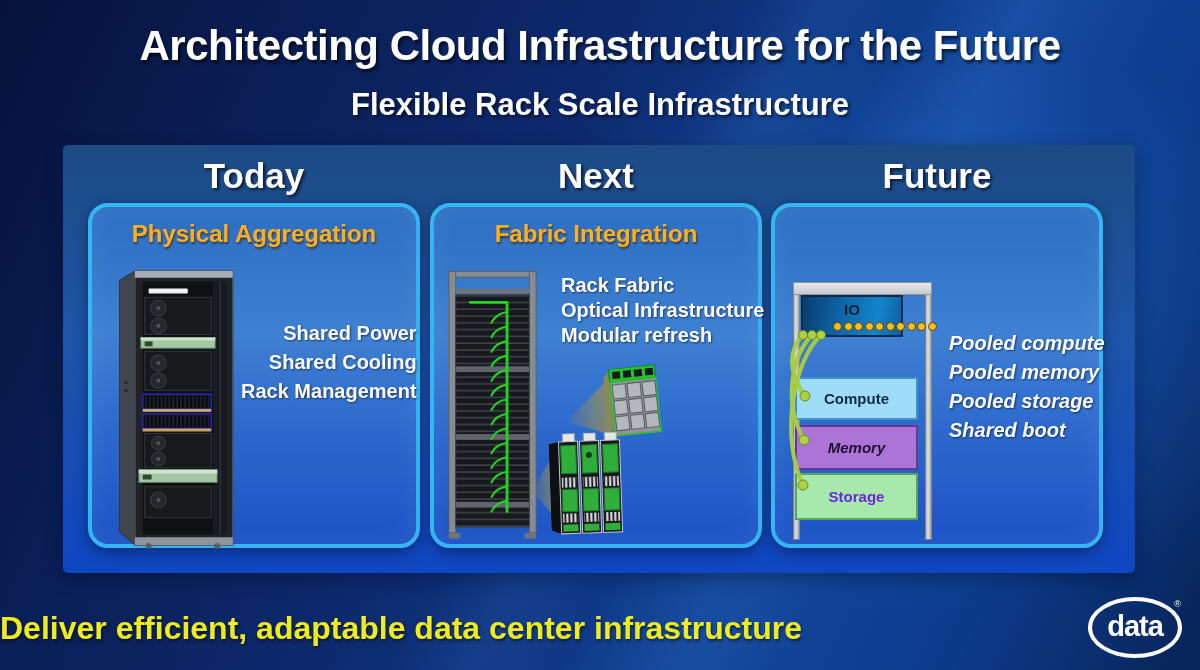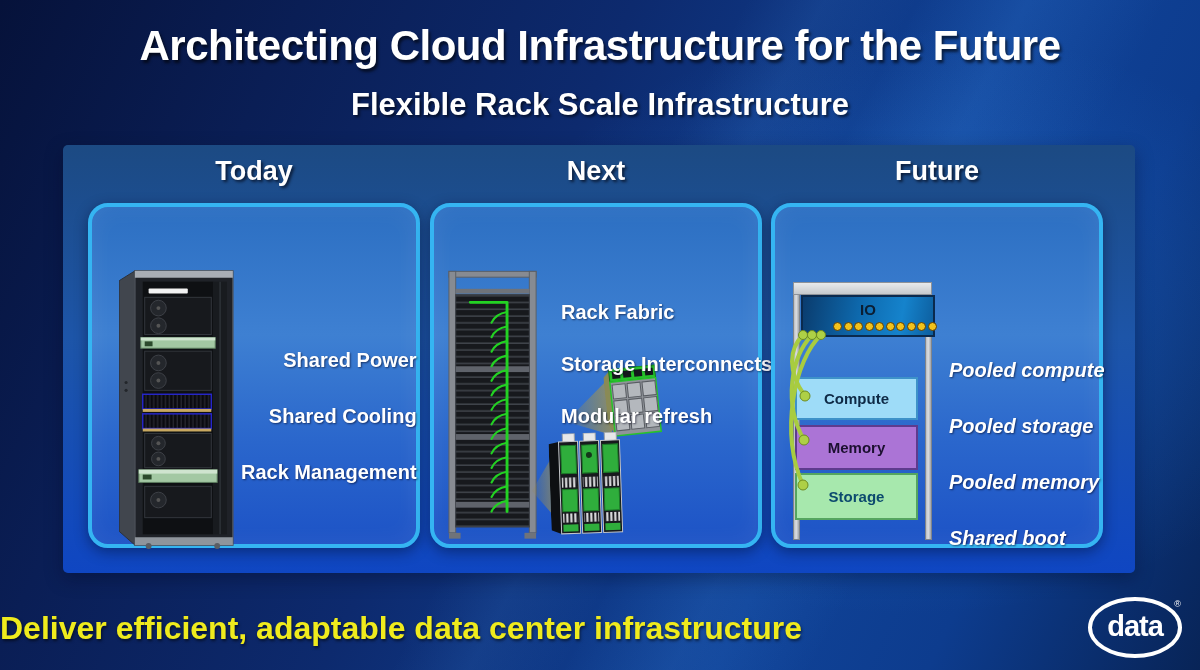--- a/index.html
+++ b/index.html
@@ -7,38 +7,38 @@
   #slide{position:relative;width:1200px;height:670px;overflow:hidden;
     background:
       radial-gradient(ellipse 620px 420px at 76% 48%, rgba(45,135,235,.30), rgba(45,135,235,0) 70%),
       linear-gradient(115deg,#06123a 0%,#0a1e55 20%,#0d2a6e 42%,#104398 68%,#0d3c8e 82%,#082457 100%);}
   #streaks{position:absolute;inset:0;pointer-events:none;
     background:linear-gradient(118deg,transparent 48%,rgba(80,160,245,.10) 53%,transparent 59%,rgba(80,160,245,.12) 66%,transparent 75%);}
   .title{position:absolute;left:0;top:22px;width:1200px;text-align:center;color:#fff;font-size:42px;font-weight:700;letter-spacing:-.5px;text-shadow:2px 3px 3px rgba(0,0,0,.6);}
   .subtitle{position:absolute;left:0;top:76px;width:1200px;text-align:center;color:#fff;font-size:31px;font-weight:700;text-shadow:2px 2px 3px rgba(0,0,0,.6);margin-top:11px;}
   #band{position:absolute;left:63px;top:145px;width:1072px;height:428px;border-radius:5px;
     background:linear-gradient(180deg,#1c4a83 0%,#1d55a8 45%,#0f46c2 100%);box-shadow:0 6px 18px rgba(0,8,35,.35);}
-  .era{position:absolute;top:156px;width:332px;text-align:center;color:#fff;font-size:27px;font-weight:700;text-shadow:2px 2px 3px rgba(0,0,10,.65);}
+  .era{position:absolute;top:156px;width:332px;text-align:center;color:#fff;font-size:35px;font-weight:700;text-shadow:2px 2px 3px rgba(0,0,10,.65);}
   #era-0{left:88px}#era-1{left:430px}#era-2{left:771px}
   .panel{position:absolute;top:203px;width:332px;height:345px;box-sizing:border-box;border:4px solid var(--accent-cyan,#35B5F2);border-radius:20px;
     background:linear-gradient(180deg,#2c6fc2 0%,#3e80d2 38%,#2a66cc 70%,#1d53c6 100%);
     box-shadow:0 4px 14px rgba(0,10,40,.45), inset 0 0 26px rgba(255,255,255,.07);}
   #panel-0{left:88px}#panel-1{left:430px}#panel-2{left:771px}
   .panel-title{margin-top:13px;text-align:center;font-size:24px;font-weight:700;color:var(--accent-orange,#FFAF1E);text-shadow:1px 2px 2px rgba(50,25,0,.6);}
   .bullets{position:absolute;color:#fff;font-weight:700;font-size:20px;text-shadow:1px 1px 2px rgba(0,0,25,.55);white-space:nowrap;}
-  .bullets div{line-height:29px;margin-top:27px;}
+  .bullets div{line-height:29px;}
   #bullets-0{left:149px;top:112px;text-align:right;}
   #bullets-1{left:127px;top:66px;} #bullets-1 div{line-height:25px;}
   #bullets-2{left:174px;top:122px;font-style:italic;}
   .rack-svg{position:absolute;}
   
   .rail{position:absolute;width:7px;top:75px;height:258px;background:linear-gradient(90deg,#b9bdc2,#dcdee1 45%,#9ea3a9);border:1px solid #7f848b;box-sizing:border-box;}
   #rail-left{left:18px}#rail-right{left:150px}
   #top-bar{position:absolute;left:18px;top:75px;width:139px;height:13px;background:linear-gradient(180deg,#e8eaec,#c6cacd);border:1px solid #8e9298;box-sizing:border-box;}
-  #io-block{position:absolute;left:26px;top:88px;width:134px;height:42px;box-sizing:border-box;border:2px solid #0a2a4e;
+  #io-block{position:absolute;left:26px;top:88px;width:102px;height:42px;box-sizing:border-box;border:2px solid #0a2a4e;
     background:linear-gradient(100deg,#0a3c6e 0%,#0e6bb0 45%,#1583cc 75%,#0d5e9e 100%);}
   #io-label{position:absolute;left:0;top:4px;width:100%;text-align:center;font-size:15px;font-weight:700;color:#0b1e33;}
   #io-dots{position:absolute;left:30px;bottom:4px;display:flex;gap:1.5px;}
   .dot{width:7px;height:7px;border-radius:50%;background:#f2c21c;border:1.5px solid #5a3c08;}
   .fd-block{position:absolute;left:20px;width:123px;box-sizing:border-box;border:2px solid #333;display:flex;align-items:center;justify-content:center;font-size:15px;font-weight:700;}
   #fd-0{top:170px;height:43px}#fd-1{top:218px;height:45px}#fd-2{top:266px;height:47px}
   #cables{position:absolute;left:0;top:0;z-index:3;pointer-events:none;}
   .wedge{position:absolute;pointer-events:none;}
   #footer{position:absolute;left:0;top:610px;width:1200px;text-align:left;color:var(--footer-yellow,#EFEB1D);font-size:32px;font-weight:700;text-shadow:1px 2px 3px rgba(0,0,0,.55);}
   #logo{position:absolute;left:1088px;top:597px;width:94px;height:61px;border:4px solid #fff;border-radius:50%;box-sizing:border-box;display:flex;align-items:center;justify-content:center;}
@@ -54,20 +54,21 @@
   <div class="title">Architecting Cloud Infrastructure for the Future</div>
   <div class="subtitle">Flexible Rack Scale Infrastructure</div>
 
   <div id="band"></div>
 
   <div class="era" id="era-0">Today</div>
   <div class="era" id="era-2">Future</div>
   <div class="era" id="era-1">Next</div>
 
   <div class="panel" id="panel-0">
+    <div class="panel-title">Physical Aggregation</div>
     <svg class="rack-svg" style="left:27px;top:58px" width="118" height="284" viewBox="0 0 120 290">
       <defs>
         <pattern id="fins" width="4" height="15" patternUnits="userSpaceOnUse">
           <rect width="4" height="15" fill="#0a0a10"></rect>
             <rect x="2.6" width="1.4" height="15" fill="#26262f"></rect>
         </pattern>
       </defs>
       <polygon points="0,16 16,6 16,286 0,272" fill="#41464e" stroke="#2b2f35" stroke-width="1"></polygon>
       <circle cx="7" cy="120" r="1.6" fill="#23262b"></circle>
         <circle cx="7" cy="128" r="1.6" fill="#23262b"></circle>
@@ -110,20 +111,21 @@
         <circle cx="100" cy="287" r="3" fill="#5a5e64"></circle>
     </svg>
     <div class="bullets" id="bullets-0">
       <div>Shared Power</div>
       <div>Shared Cooling</div>
       <div>Rack Management</div>
     </div>
   </div>
 
   <div class="panel" id="panel-1">
+    <div class="panel-title">Fabric Integration</div>
     <svg class="rack-svg" style="left:13px;top:59px" width="92" height="278" viewBox="0 0 95 280">
       <defs>
         <pattern id="trays" width="4" height="7" patternUnits="userSpaceOnUse">
           <rect width="4" height="7" fill="#17191d"></rect>
             <rect y="5.4" width="4" height="1.6" fill="#3f434a"></rect>
         </pattern>
       </defs>
       <rect x="2" y="2" width="90" height="6" fill="#878b92" stroke="#5b5f66"></rect>
       <rect x="2" y="2" width="7" height="270" fill="#878b92" stroke="#5b5f66"></rect>
       <rect x="85" y="2" width="7" height="270" fill="#878b92" stroke="#5b5f66"></rect>
@@ -189,21 +191,21 @@
         <rect x="52" y="8" width="19" height="92" fill="#17191d" stroke="#c2c5c9"></rect>
         <rect x="54" y="12" width="15" height="28" fill="#2fae3c" stroke="#1c7a28"></rect>
         <rect x="54" y="44" width="15" height="10" fill="url(#hatch)"></rect>
         <rect x="54" y="56" width="15" height="22" fill="#2fae3c" stroke="#1c7a28"></rect>
         <rect x="54" y="80" width="15" height="9" fill="url(#hatch)"></rect>
         <rect x="54" y="91" width="15" height="7" fill="#2fae3c"></rect>
       </g>
     </svg>
     <div class="bullets" id="bullets-1">
       <div>Rack Fabric</div>
-      <div>Storage Interconnects</div>
+      <div>Optical Infrastructure</div>
       <div>Modular refresh</div>
     </div>
   </div>
 
   <div class="panel" id="panel-2">
     <div class="rail" id="rail-left"></div>
     <div class="rail" id="rail-right"></div>
     <div id="top-bar"></div>
     <div id="io-block">
       <div id="io-label">IO</div>
@@ -214,37 +216,37 @@
           <span class="dot"></span>
           <span class="dot"></span>
           <span class="dot"></span>
           <span class="dot"></span>
           <span class="dot"></span>
           <span class="dot"></span>
           <span class="dot"></span>
       </div>
     </div>
     <div class="fd-block" id="fd-0" style="background: rgb(158, 220, 248); border-color: rgb(62, 146, 201); color: rgb(14, 42, 70);">Compute</div>
-    <div class="fd-block" id="fd-1" style="background: rgb(171, 116, 214); border-color: rgb(94, 59, 142); color: rgb(28, 16, 48);">Memory</div>
-    <div class="fd-block" id="fd-2" style="background: rgb(167, 232, 173); border-color: rgb(85, 165, 96); color: #0c4a6e;">Storage</div>
+    <div class="fd-block" id="fd-1" style="background: rgb(171, 116, 214); border-color: rgb(94, 59, 142); color: rgb(28, 16, 48); font-style: italic;">Memory</div>
+    <div class="fd-block" id="fd-2" style="background: rgb(167, 232, 173); border-color: rgb(85, 165, 96); color: #6d28d9;">Storage</div>
     <svg id="cables" width="332" height="345" viewBox="0 0 332 345">
       <path d="M28,128 C14,142 12,164 30,189" fill="none" stroke="var(--cable-green,#A8CC40)" stroke-width="4" stroke-linecap="round"></path>
       <path d="M37,128 C16,150 8,196 29,233" fill="none" stroke="var(--cable-green,#A8CC40)" stroke-width="4" stroke-linecap="round"></path>
       <path d="M46,128 C20,152 4,225 28,278" fill="none" stroke="var(--cable-green,#A8CC40)" stroke-width="4" stroke-linecap="round"></path>
       <circle cx="28" cy="128" r="4.5" fill="#aed046" stroke="#6f8c20"></circle>
       <circle cx="37" cy="128" r="4.5" fill="#aed046" stroke="#6f8c20"></circle>
       <circle cx="46" cy="128" r="4.5" fill="#aed046" stroke="#6f8c20"></circle>
       <circle cx="30" cy="189" r="5" fill="#aed046" stroke="#6f8c20"></circle>
       <circle cx="29" cy="233" r="5" fill="#aed046" stroke="#6f8c20"></circle>
       <circle cx="28" cy="278" r="5" fill="#aed046" stroke="#6f8c20"></circle>
     </svg>
     <div class="bullets" id="bullets-2">
       <div>Pooled compute</div>
+      <div>Pooled memory</div>
       <div>Pooled storage</div>
-      <div>Pooled memory</div>
       <div>Shared boot</div>
     </div>
   </div>
 
   <div id="footer">Deliver efficient, adaptable data center infrastructure</div>
 
   <div id="logo">
     <span id="logo-text">data</span>
     <span id="logo-reg">®</span>
   </div>

